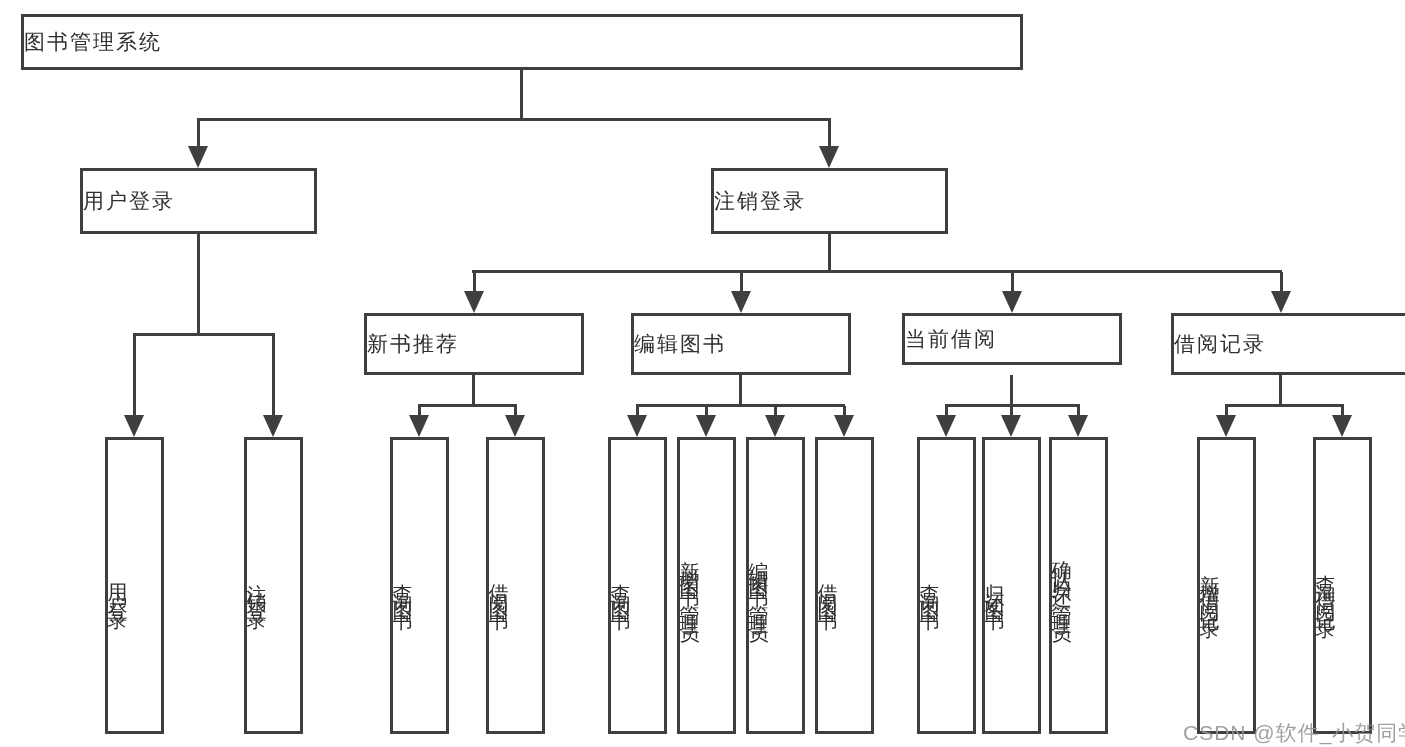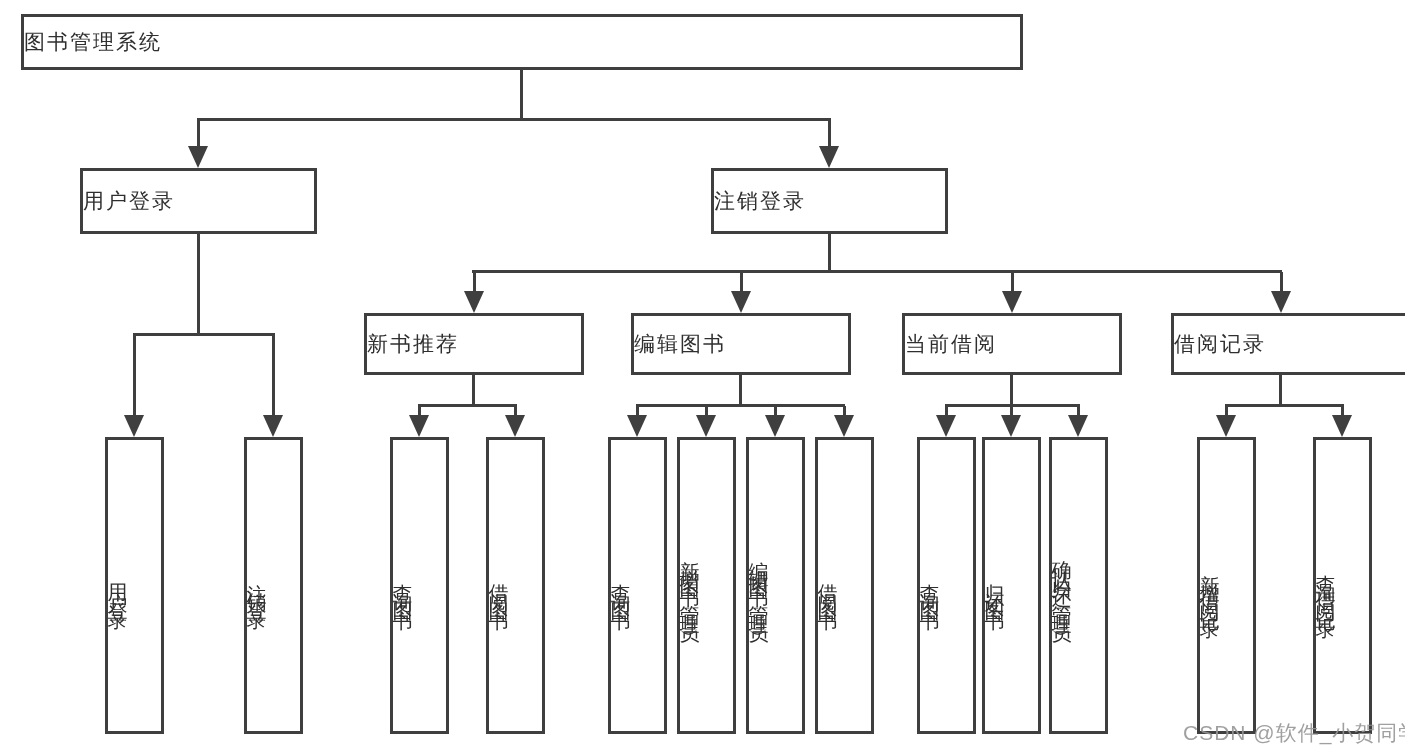--- a/index.html
+++ b/index.html
@@ -142,21 +142,21 @@
   <div class="box" style="left:711px;top:168px;width:237px;height:66px">
     <span>注销登录</span>
   </div>
 
   <div class="box" style="left:364px;top:313px;width:220px;height:62px">
     <span>新书推荐</span>
   </div>
   <div class="box" style="left:631px;top:313px;width:220px;height:62px">
     <span>编辑图书</span>
   </div>
-  <div class="box" style="left:902px;top:313px;width:220px;height:62px">
+  <div class="box" style="left:902px;top:313px;width:220px;height:52px">
     <span>当前借阅</span>
   </div>
   <div class="box" style="left:1171px;top:313px;width:260px;height:62px">
     <span>借阅记录</span>
   </div>
 
   <div class="box vbox" style="left:105px;top:437px;width:59px;height:297px">
     <span class="vtext">用户登录</span>
   </div>
   <div class="box vbox" style="left:244px;top:437px;width:59px;height:297px">

